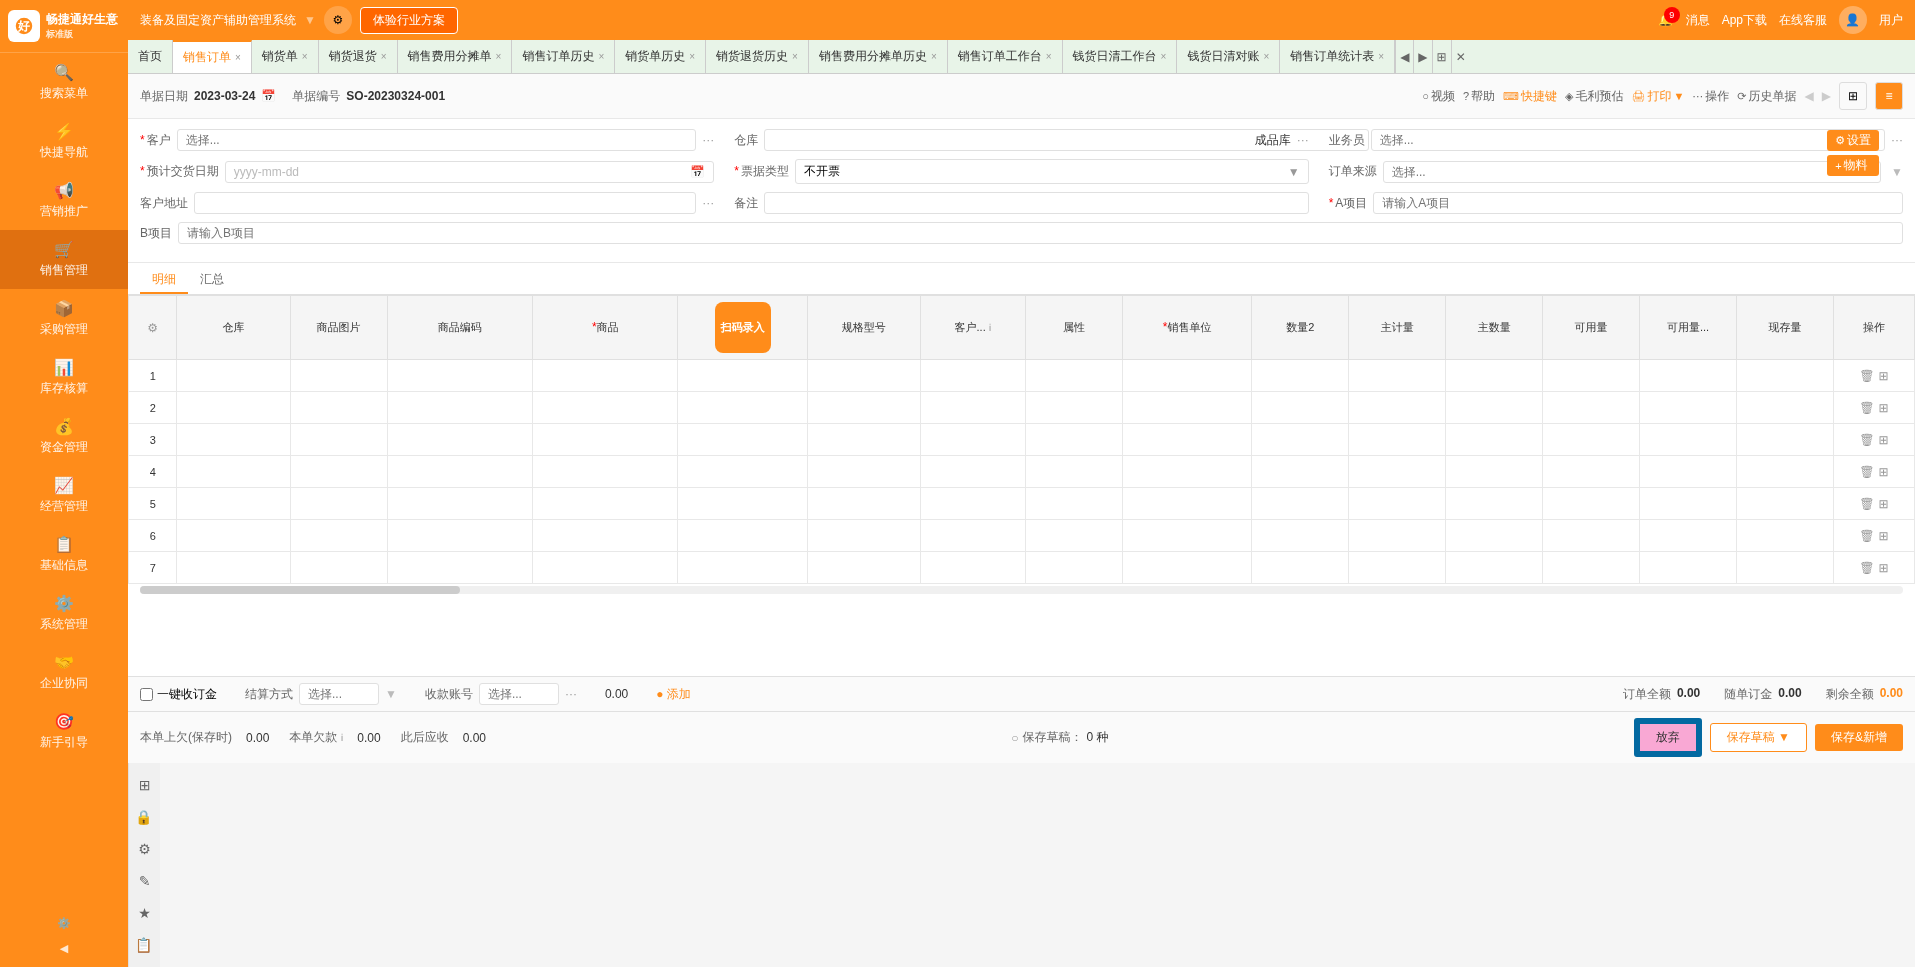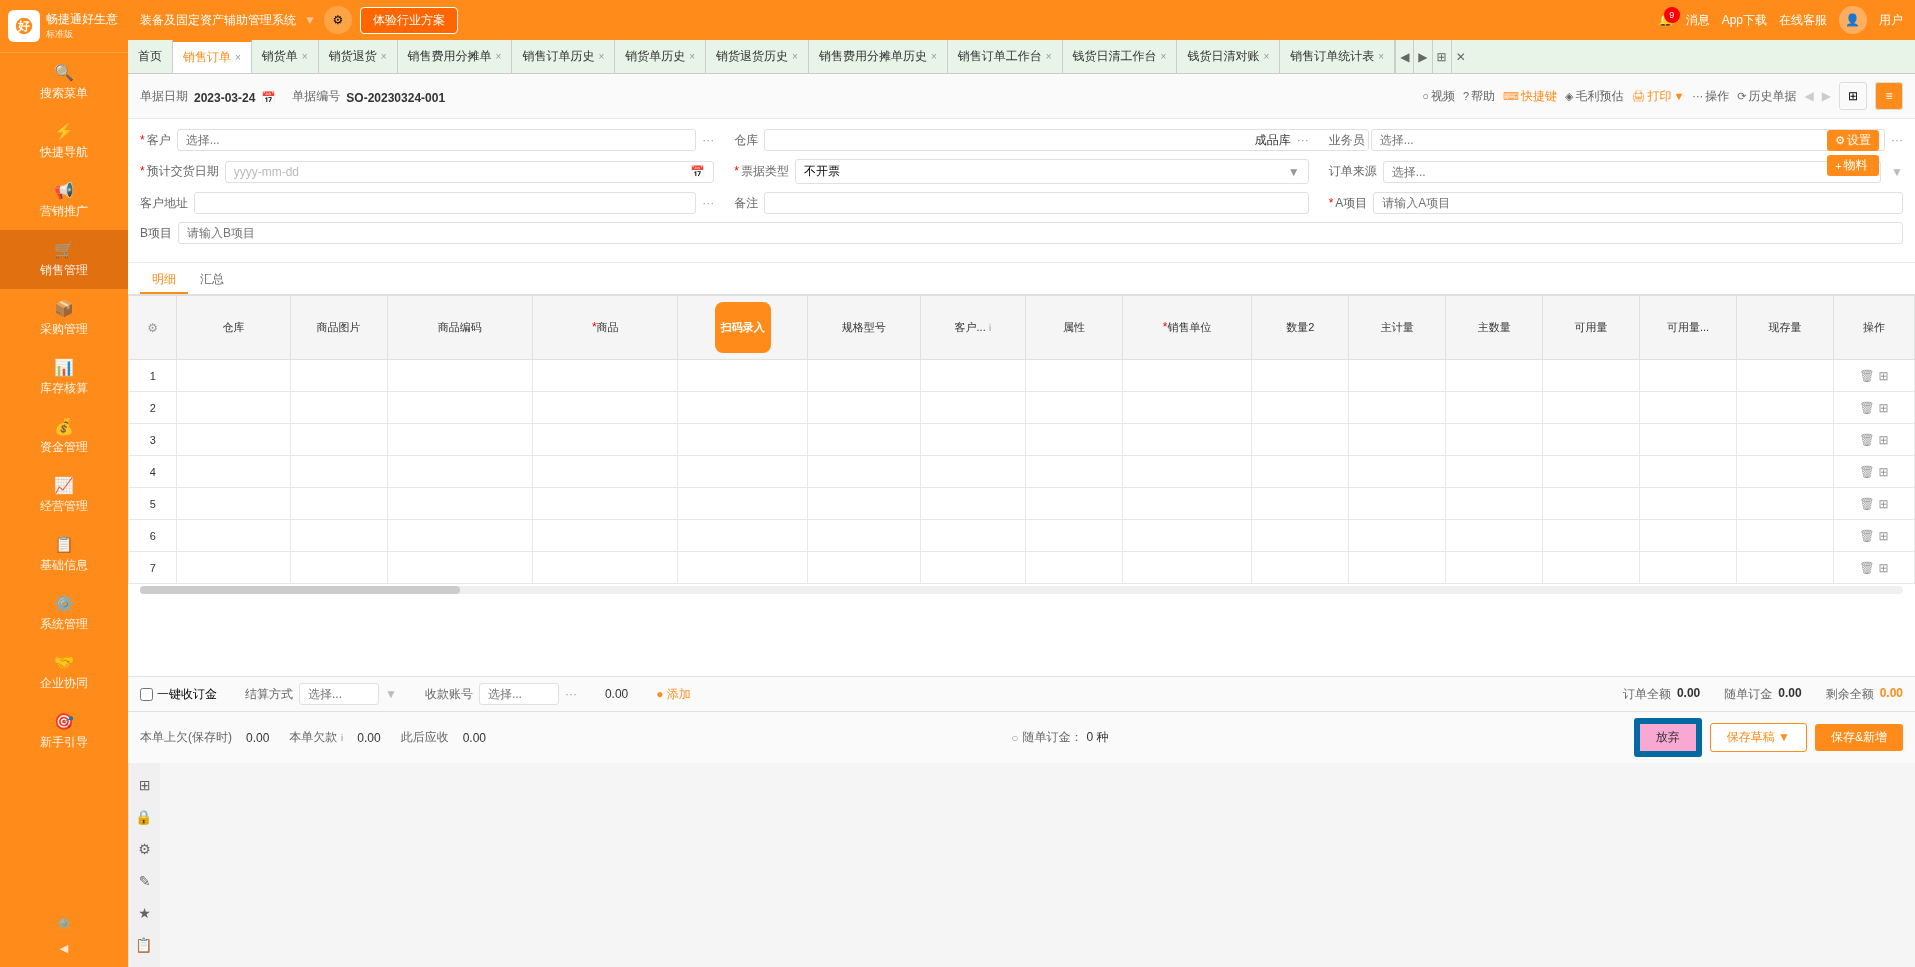--- a/index.html
+++ b/index.html
@@ -2,21 +2,21 @@
 <html><head>
   <meta charset="utf-8">
   <style>
     * { box-sizing: border-box; margin: 0; padding: 0; font-family: 'Microsoft YaHei', Arial, sans-serif; font-size: 12px; }
     body { background: #f5f5f5; display: flex; height: 967px; overflow: hidden; }
 
     
     .sidebar { width: 128px; background: #ff8c1a; display: flex; flex-direction: column; align-items: center; padding-top: 0; flex-shrink: 0; }
     .sidebar-logo { width: 100%; background: #ff8c1a; padding: 10px 8px; display: flex; align-items: center; gap: 6px; border-bottom: 1px solid rgba(255,255,255,0.2); }
     .logo-icon { width: 32px; height: 32px; background: white; border-radius: 6px; display: flex; align-items: center; justify-content: center; }
-    .logo-text { color: white; font-size: 11px; line-height: 1.4; font-weight: normal; }
+    .logo-text { color: white; font-size: 11px; line-height: 1.4; font-weight: bold; }
     .sidebar-menu { width: 100%; flex: 1; overflow-y: auto; }
     .sidebar-item { width: 100%; display: flex; flex-direction: column; align-items: center; padding: 10px 4px; cursor: pointer; color: rgba(255,255,255,0.9); font-size: 11px; gap: 3px; }
     .sidebar-item.active { background: #e07010; }
     .sidebar-item-icon { font-size: 16px; }
     .sidebar-bottom { padding: 8px 4px; display: flex; flex-direction: column; align-items: center; gap: 4px; }
     .sidebar-bottom-item { color: rgba(255,255,255,0.8); font-size: 11px; cursor: pointer; padding: 4px; display: flex; flex-direction: column; align-items: center; gap: 2px; }
 
     
     .main { flex: 1; display: flex; flex-direction: column; overflow: hidden; }
 
@@ -36,21 +36,21 @@
     .tab { padding: 0 10px; height: 34px; display: flex; align-items: center; gap: 4px; cursor: pointer; white-space: nowrap; font-size: 12px; border-right: 1px solid #ccc; color: #333; flex-shrink: 0; }
     .tab.active { background: white; color: #ff8c1a; border-top: 2px solid #ff8c1a; }
     .tab-close { color: #999; font-size: 10px; }
     .tab-nav { display: flex; align-items: center; padding: 0 4px; cursor: pointer; color: #666; border-left: 1px solid #ccc; height: 34px; }
 
     
     .content { flex: 1; background: white; display: flex; flex-direction: column; overflow: hidden; }
 
     
     .form-header { padding: 8px 12px; border-bottom: 1px solid #e8e8e8; display: flex; align-items: center; gap: 16px; flex-shrink: 0; background: #fafafa; }
-    .form-field { display: flex; align-items: flex-end; gap: 6px; }
+    .form-field { display: flex; align-items: center; gap: 6px; }
     .form-label { color: #666; }
     .form-value { color: #333; font-weight: bold; }
     .form-actions { margin-left: auto; display: flex; gap: 8px; align-items: center; }
     .action-link { color: #666; cursor: pointer; font-size: 11px; display: flex; align-items: center; gap: 2px; }
     .btn-print { color: #ff8c1a; cursor: pointer; font-size: 11px; }
     .right-action-btn { background: #ff8c1a; color: white; border: none; padding: 2px 8px; border-radius: 3px; cursor: pointer; font-size: 11px; }
     .icon-btn { width: 28px; height: 28px; border: 1px solid #ddd; border-radius: 3px; display: flex; align-items: center; justify-content: center; cursor: pointer; font-size: 12px; }
 
     
     .form-body { padding: 10px 12px; border-bottom: 1px solid #e8e8e8; flex-shrink: 0; }
@@ -617,21 +617,21 @@
       <div class="footer-field">
         <span><span>本单欠款</span> <span style="font-size:10px;color:#999;">ℹ</span></span>
         <span class="footer-value">0.00</span>
       </div>
       <div class="footer-field">
         <span>此后应收</span>
         <span class="footer-value">0.00</span>
       </div>
       <div style="display:flex;align-items:center;gap:4px;margin-left:auto;">
         <span style="color:#999;">○</span>
-        <span style="color:#666;">随单订金：</span>
+        <span style="color:#666;">保存草稿：</span>
         <span style="color:#333;">0 种</span>
       </div>
       <div class="footer-actions">
         <button class="btn-abandon">放弃</button>
         <button class="btn-save-draft">
           <span>保存草稿</span> <span>▼</span>
         </button>
         <button class="btn-save-new">保存&amp;新增</button>
       </div>
     </div>

